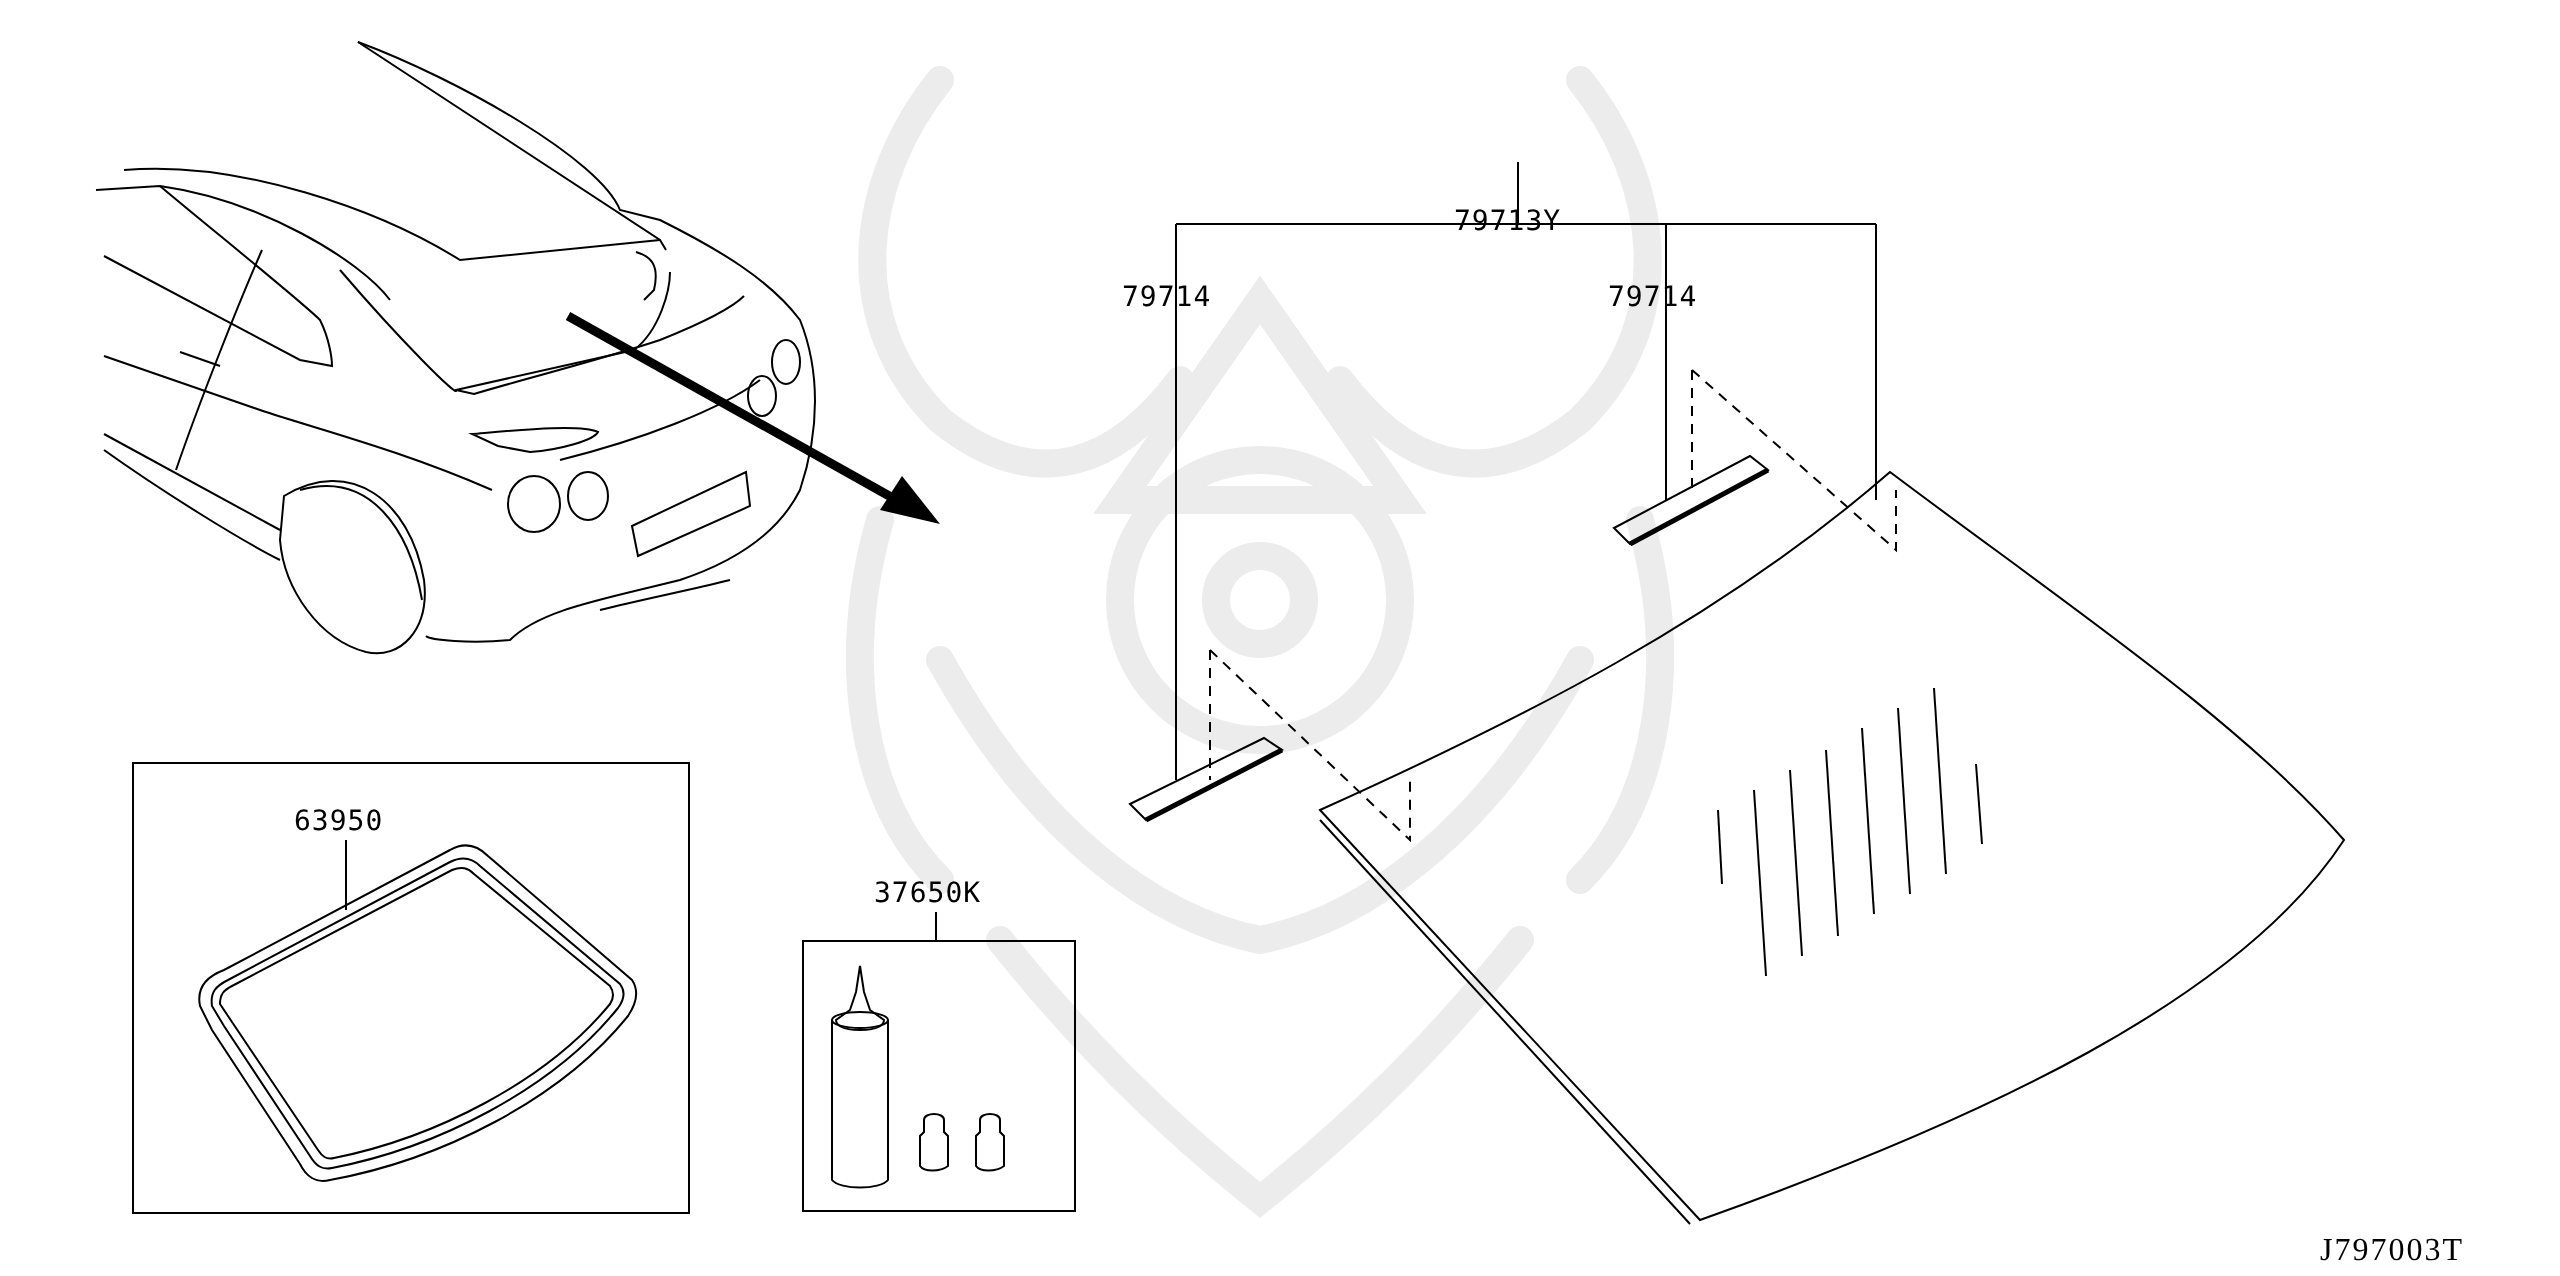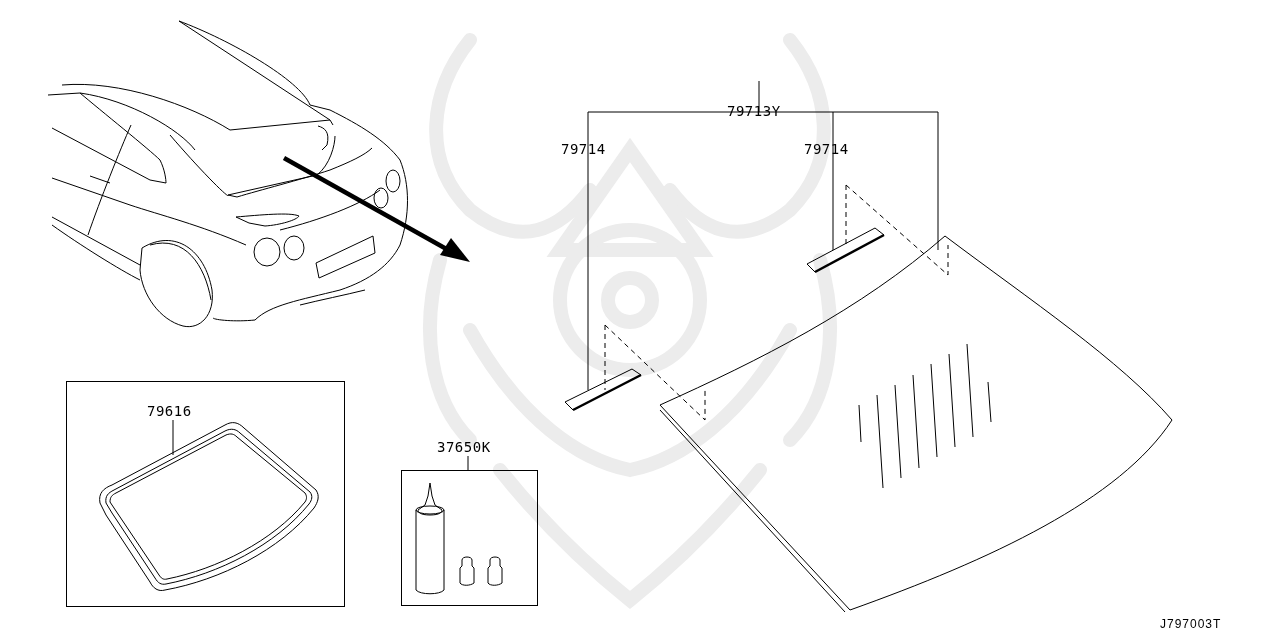--- a/index.html
+++ b/index.html
@@ -1,19 +1,19 @@
 <!DOCTYPE html>
 <html><head>
 <meta charset="utf-8">
 <style>
   html, body { margin: 0; padding: 0; background: #ffffff; }
   body { width: 1280px; height: 638px; position: relative; overflow: hidden; font-family: "DejaVu Sans Mono", monospace; }
   #canvas { position: absolute; left: 0; top: 0; width: 1280px; height: 638px; }
   .label { position: absolute; font-family: "DejaVu Sans Mono", "Liberation Mono", monospace; font-size: 14px; color: #000; letter-spacing: 0.5px; line-height: 16px; white-space: nowrap; }
-  .ref { position: absolute; font-family: Liberation Sans, sans-serif; font-size: 12px; color: #000; letter-spacing: 1px; }
+  .ref { position: absolute; font-family: Liberation Serif, serif; font-size: 16px; color: #000; letter-spacing: 1px; }
   .panel { position: absolute; border: 1.2px solid #000; box-sizing: border-box; }
 </style>
 </head>
 <body>
 
 <svg id="canvas" viewBox="0 0 1280 638" xmlns="http://www.w3.org/2000/svg">
 
   <g fill="none" stroke="#ececec" stroke-width="14" stroke-linecap="round">
     <path d="M470 40 C430 90 420 160 470 210 C520 250 560 230 590 190"></path>
     <path d="M790 40 C830 90 840 160 790 210 C740 250 700 230 670 190"></path>
@@ -109,15 +109,15 @@
     <path d="M490 560 C490 556 500 556 500 560 L500 566 L502 568 L502 583 C498 586 490 586 488 583 L488 568 L490 566 Z"></path>
   </g>
 </svg>
 
 <div class="panel" style="left:66px; top:381px; width:279px; height:226px;"></div>
 <div class="panel" style="left:401px; top:470px; width:137px; height:136px;"></div>
 
 <span class="label" style="left:727px; top:64px;margin-top:39px;">79713Y</span>
 <span class="label" style="left:561px; top:141px;">79714</span>
 <span class="label" style="left:804px; top:141px;">79714</span>
-<span class="label" style="left:147px; top:403px;">79616</span>
+<span class="label" style="left:147px; top:403px;">63950</span>
 <span class="label" style="left:437px; top:439px;">37650K</span>
 <span class="ref" style="left:1160px; top:617px;">J797003T</span>
 
 </body></html>

